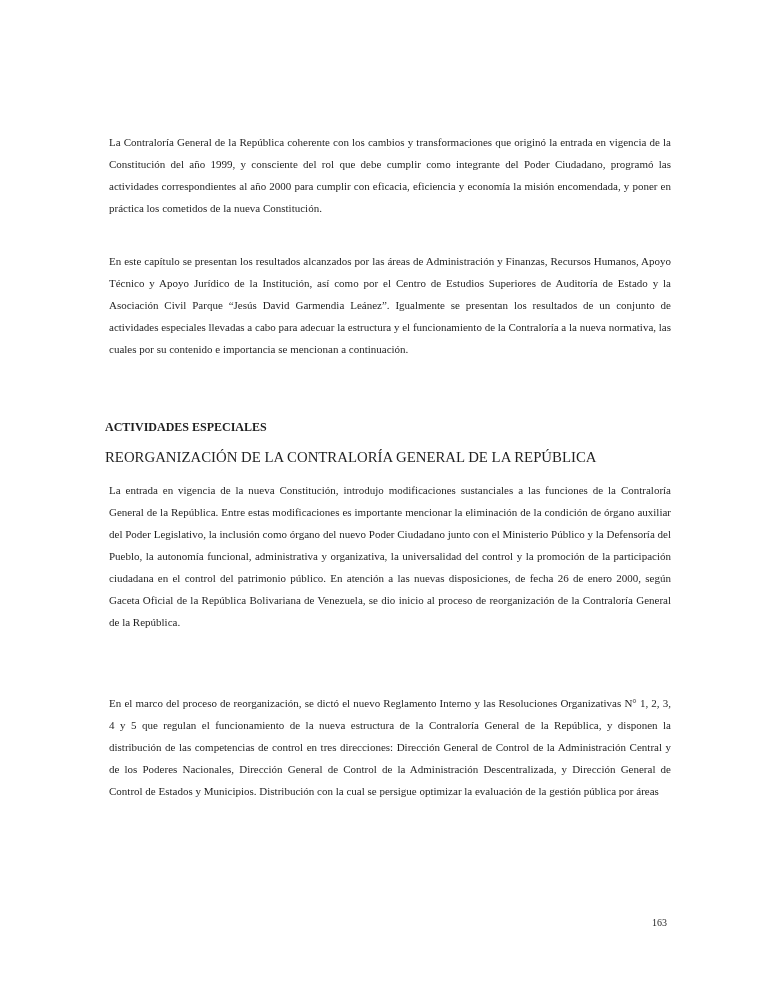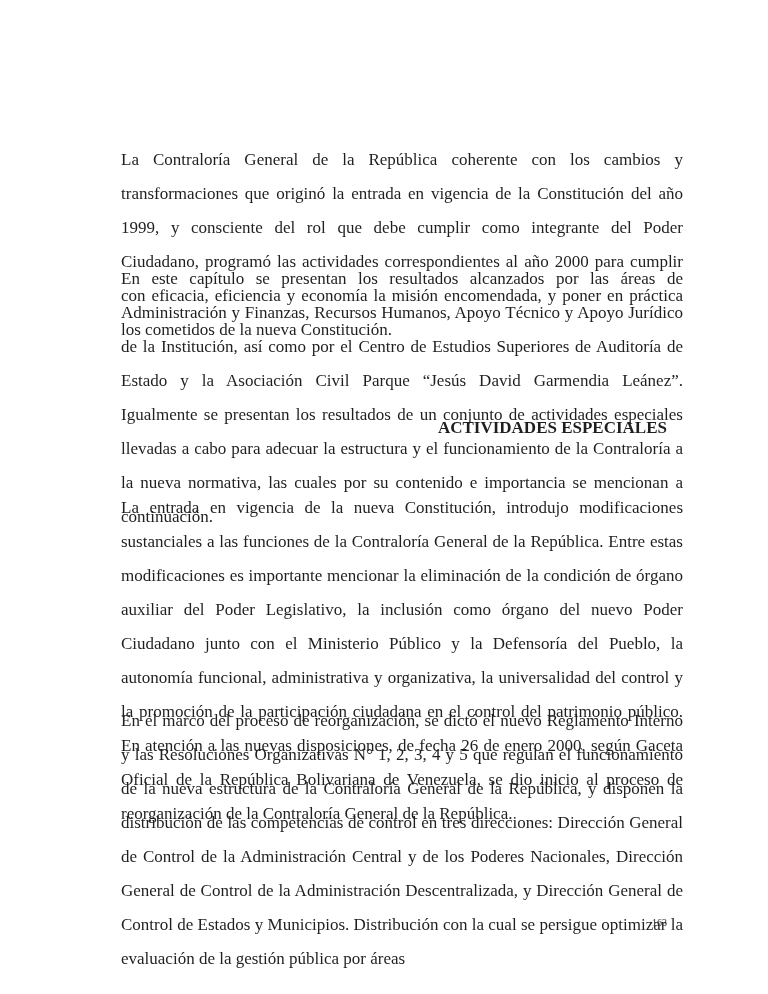--- a/index.html
+++ b/index.html
@@ -16,32 +16,32 @@
     overflow: hidden;
     font-family: "Liberation Serif", "DejaVu Serif", serif;
     color: #1f1f1f;
   }
   .block {
     position: absolute;
     left: 105px;
     width: 562px;
   }
   .para {
-    font-size: 17px;
-    line-height: 34px;
+    font-size: 11px;
+    line-height: 22px;
     text-align: justify;
     text-justify: inter-word;
     hyphens: none;
-    margin: 16px;
+    margin: 4px;
   }
   .heading {
-    font-size: 17px;
+    font-size: 12px;
     line-height: 25px;
     font-weight: bold;
-    text-align: right;
+    text-align: left;
     margin: 0;
   }
   .subheading {
     font-size: 14.8px;
     line-height: 25px;
     font-weight: normal;
     text-align: left;
     margin: 0;
   }
   .page-number {
@@ -58,20 +58,21 @@
 <body>
 
 <div class="page">
 
   <p class="block para" style="top:127px">La Contraloría General de la República coherente con los cambios y transformaciones que originó la entrada en vigencia de la Constitución del año 1999, y consciente del rol que debe cumplir como integrante del Poder Ciudadano, programó las actividades correspondientes al año 2000 para cumplir con eficacia, eficiencia y economía la misión encomendada, y poner en práctica los cometidos de la nueva Constitución.</p>
 
   <p class="block para" style="top:246px">En este capítulo se presentan los resultados alcanzados por las áreas de Administración y Finanzas, Recursos Humanos, Apoyo Técnico y Apoyo Jurídico de la Institución, así como por el Centro de Estudios Superiores de Auditoría de Estado y la Asociación Civil Parque “Jesús David Garmendia Leánez”. Igualmente se presentan los resultados de un conjunto de actividades especiales llevadas a cabo para adecuar la estructura y el funcionamiento de la Contraloría a la nueva normativa, las cuales por su contenido e importancia se mencionan a continuación.</p>
 
   <h1 class="block heading" style="top:415px">ACTIVIDADES ESPECIALES</h1>
 
+  <h2 class="block subheading" style="top:445px">REORGANIZACIÓN DE LA CONTRALORÍA GENERAL DE LA REPÚBLICA</h2>
 
   <p class="block para" style="top:475px">La entrada en vigencia de la nueva Constitución, introdujo modificaciones sustanciales a las funciones de la Contraloría General de la República. Entre estas modificaciones es importante mencionar la eliminación de la condición de órgano auxiliar del Poder Legislativo, la inclusión como órgano del nuevo Poder Ciudadano junto con el Ministerio Público y la Defensoría del Pueblo, la autonomía funcional, administrativa y organizativa, la universalidad del control y la promoción de la participación ciudadana en el control del patrimonio público. En atención a las nuevas disposiciones, de fecha 26 de enero 2000, según Gaceta Oficial de la República Bolivariana de Venezuela, se dio inicio al proceso de reorganización de la Contraloría General de la República.</p>
 
   <p class="block para" style="top:688px">En el marco del proceso de reorganización, se dictó el nuevo Reglamento Interno y las Resoluciones Organizativas N° 1, 2, 3, 4 y 5 que regulan el funcionamiento de la nueva estructura de la Contraloría General de la República, y disponen la distribución de las competencias de control en tres direcciones: Dirección General de Control de la Administración Central y de los Poderes Nacionales, Dirección General de Control de la Administración Descentralizada, y Dirección General de Control de Estados y Municipios. Distribución con la cual se persigue optimizar la evaluación de la gestión pública por áreas</p>
 
   <div class="page-number">163</div>
 
 </div>
 
 </body></html>

